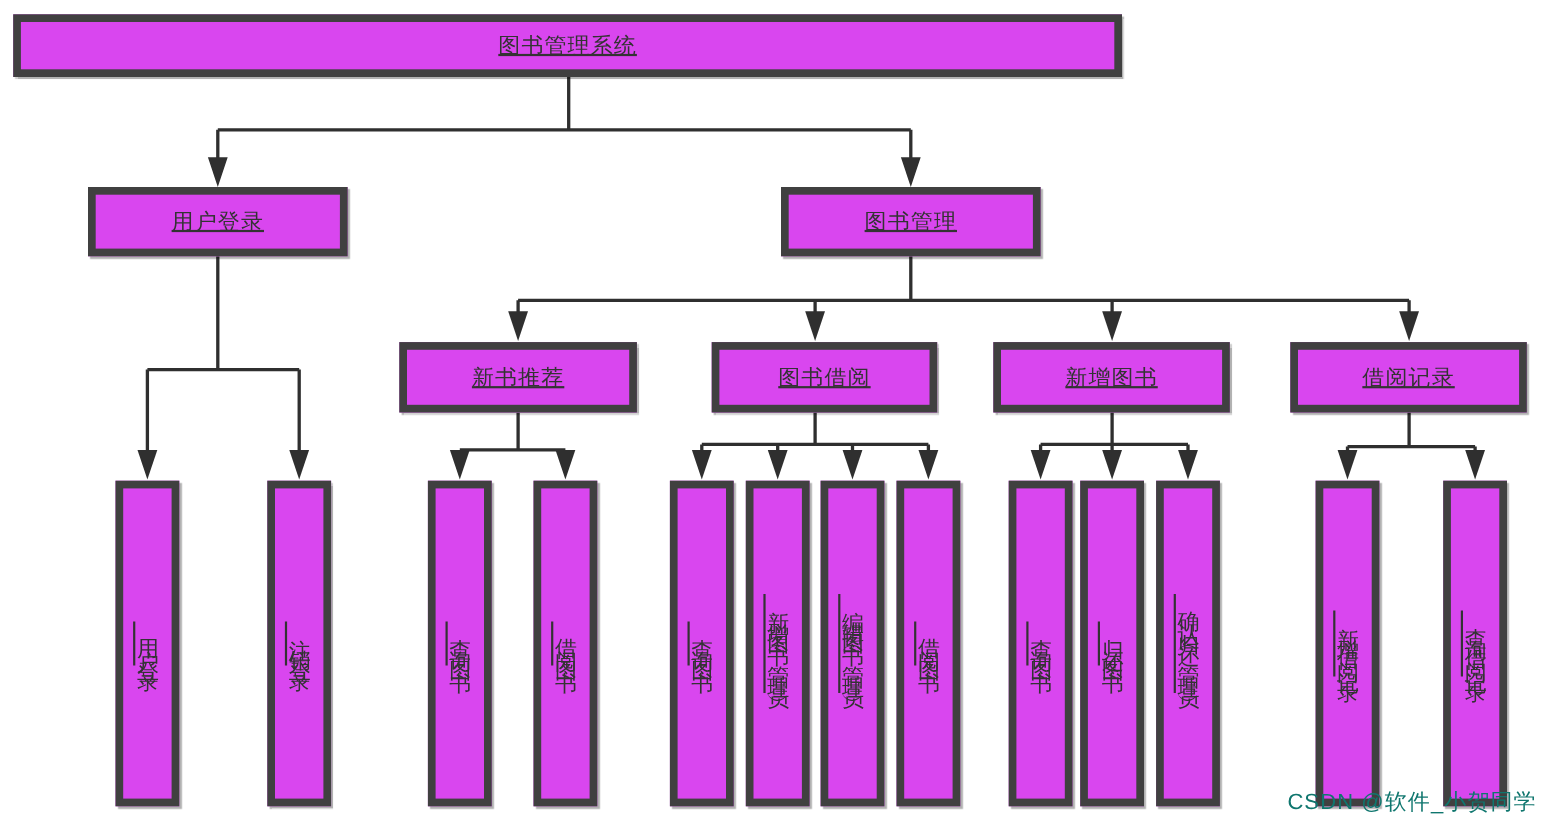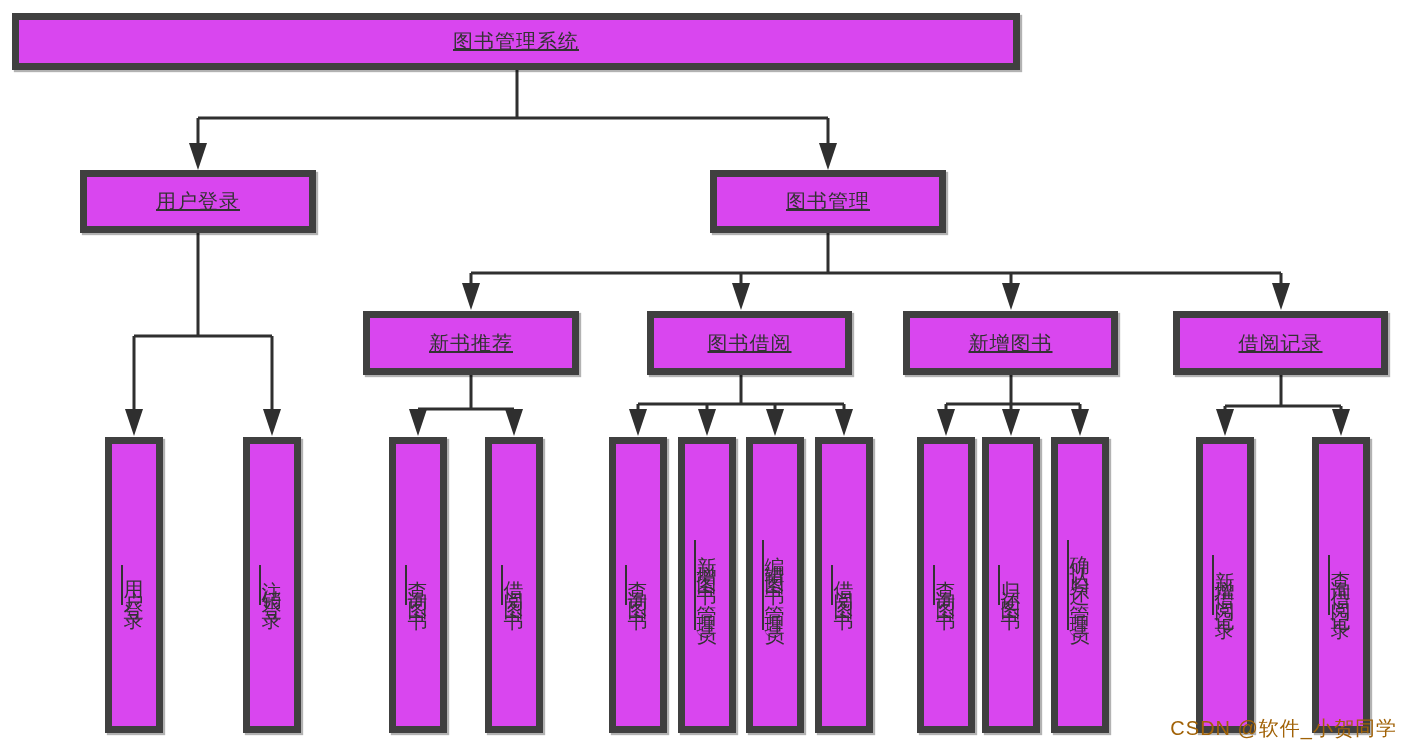--- a/index.html
+++ b/index.html
@@ -47,21 +47,21 @@
     font-size: 20px;
     letter-spacing: 10px;
     line-height: 1;
     white-space: nowrap;
   }
   #watermark {
     position: absolute;
     right: 8px;
     bottom: 5px;
     font-size: 20px;
-    color: #a16207;
+    color: #0f766e;
     letter-spacing: 1px;
     z-index: 3;
     white-space: nowrap;
   }
   .stroke {
     stroke: #2f2f2f;
     stroke-width: 3;
     fill: none;
   }
   .arrow { fill: #2f2f2f; stroke: none; }

